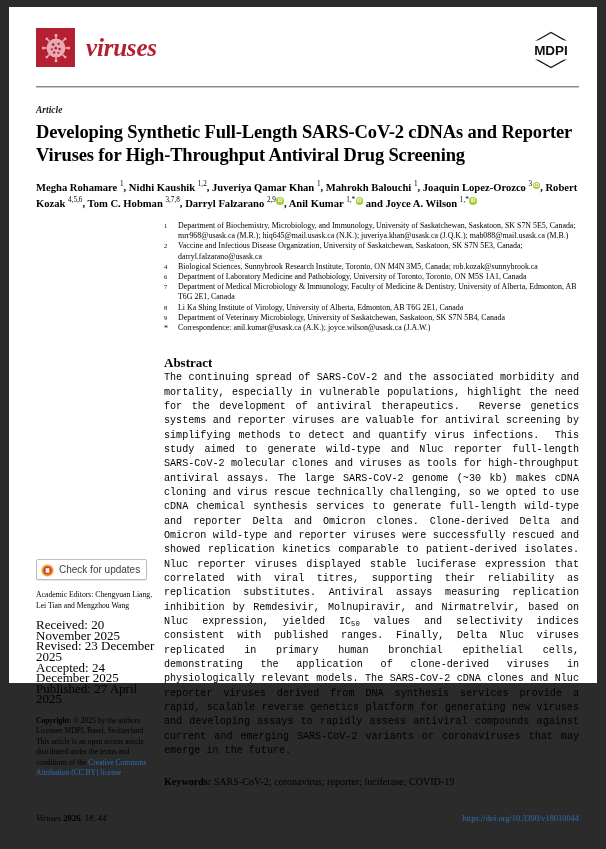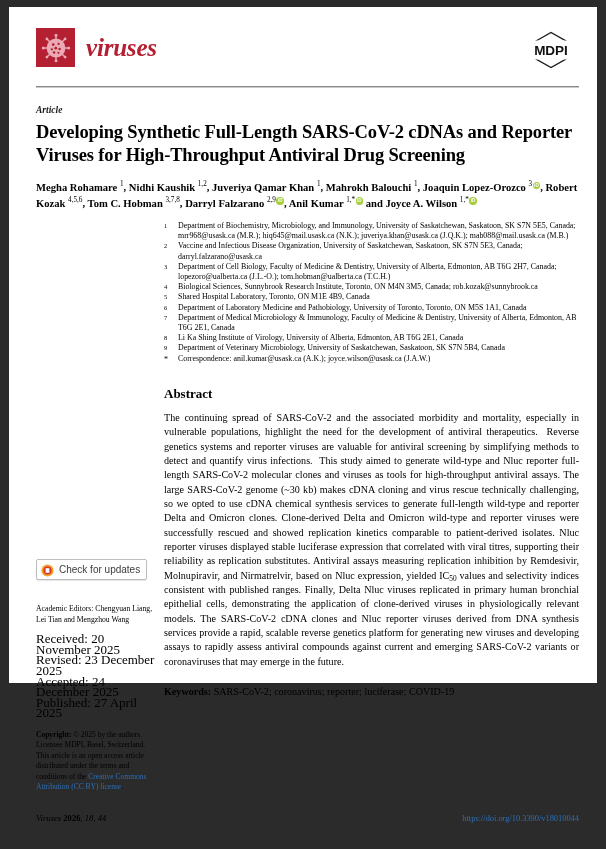--- a/index.html
+++ b/index.html
@@ -178,26 +178,25 @@
 
   
   .abstract-heading {
     font-family: "Liberation Serif", serif;
     font-weight: bold;
     font-size: 13px;
     color: #000;
     margin-top: 21px;
   }
   .abstract-text {
-    font-family: Liberation Serif, serif;
+    font-family: Liberation Mono, monospace;
     font-size: 10.1px;
     line-height: 14.35px;
     color: #000;
     text-align: justify;
-    margin-top: 9px;
     hyphens: none;
   }
   .abstract-text sub {
     font-size: 7.3px;
     vertical-align: -2px;
     line-height: 0;
   }
   .keywords {
     font-family: "Liberation Serif", serif;
     font-size: 10.1px;
@@ -228,21 +227,21 @@
     font-family: "Liberation Sans", sans-serif;
     font-size: 10px;
     color: #3c3c3c;
     white-space: nowrap;
   }
   .editors {
     font-family: "Liberation Serif", serif;
     font-size: 7.7px;
     line-height: 10.6px;
     color: #000;
-    margin-top: 23px;
+    margin-top: 9px;
   }
   .dates {
     font-family: "Liberation Serif", serif;
     font-size: 13px;
     line-height: 10.6px;
     color: #000;
     margin-top: 9px;
   }
   .copyright {
     font-family: "Liberation Serif", serif;
@@ -381,30 +380,22 @@
         <div class="affiliations">
             <div class="aff-row">
               <div class="aff-marker">1</div>
               <div class="aff-text">Department of Biochemistry, Microbiology, and Immunology, University of Saskatchewan, Saskatoon, SK S7N 5E5, Canada; mrr968@usask.ca (M.R.); hiq645@mail.usask.ca (N.K.); juveriya.khan@usask.ca (J.Q.K.); mab088@mail.usask.ca (M.B.)</div>
             </div>
             <div class="aff-row">
               <div class="aff-marker">2</div>
               <div class="aff-text">Vaccine and Infectious Disease Organization, University of Saskatchewan, Saskatoon, SK S7N 5E3, Canada; darryl.falzarano@usask.ca</div>
             </div>
             <div class="aff-row">
-              <div class="aff-marker">3</div>
-              <div class="aff-text">Department of Cell Biology, Faculty of Medicine &amp; Dentistry, University of Alberta, Edmonton, AB T6G 2H7, Canada; lopezoro@ualberta.ca (J.L.-O.); tom.hobman@ualberta.ca (T.C.H.)</div>
-            </div>
-            <div class="aff-row">
               <div class="aff-marker">4</div>
               <div class="aff-text">Biological Sciences, Sunnybrook Research Institute, Toronto, ON M4N 3M5, Canada; rob.kozak@sunnybrook.ca</div>
-            </div>
-            <div class="aff-row">
-              <div class="aff-marker">5</div>
-              <div class="aff-text">Shared Hospital Laboratory, Toronto, ON M1E 4B9, Canada</div>
             </div>
             <div class="aff-row">
               <div class="aff-marker">6</div>
               <div class="aff-text">Department of Laboratory Medicine and Pathobiology, University of Toronto, Toronto, ON M5S 1A1, Canada</div>
             </div>
             <div class="aff-row">
               <div class="aff-marker">7</div>
               <div class="aff-text">Department of Medical Microbiology &amp; Immunology, Faculty of Medicine &amp; Dentistry, University of Alberta, Edmonton, AB T6G 2E1, Canada</div>
             </div>
             <div class="aff-row">

